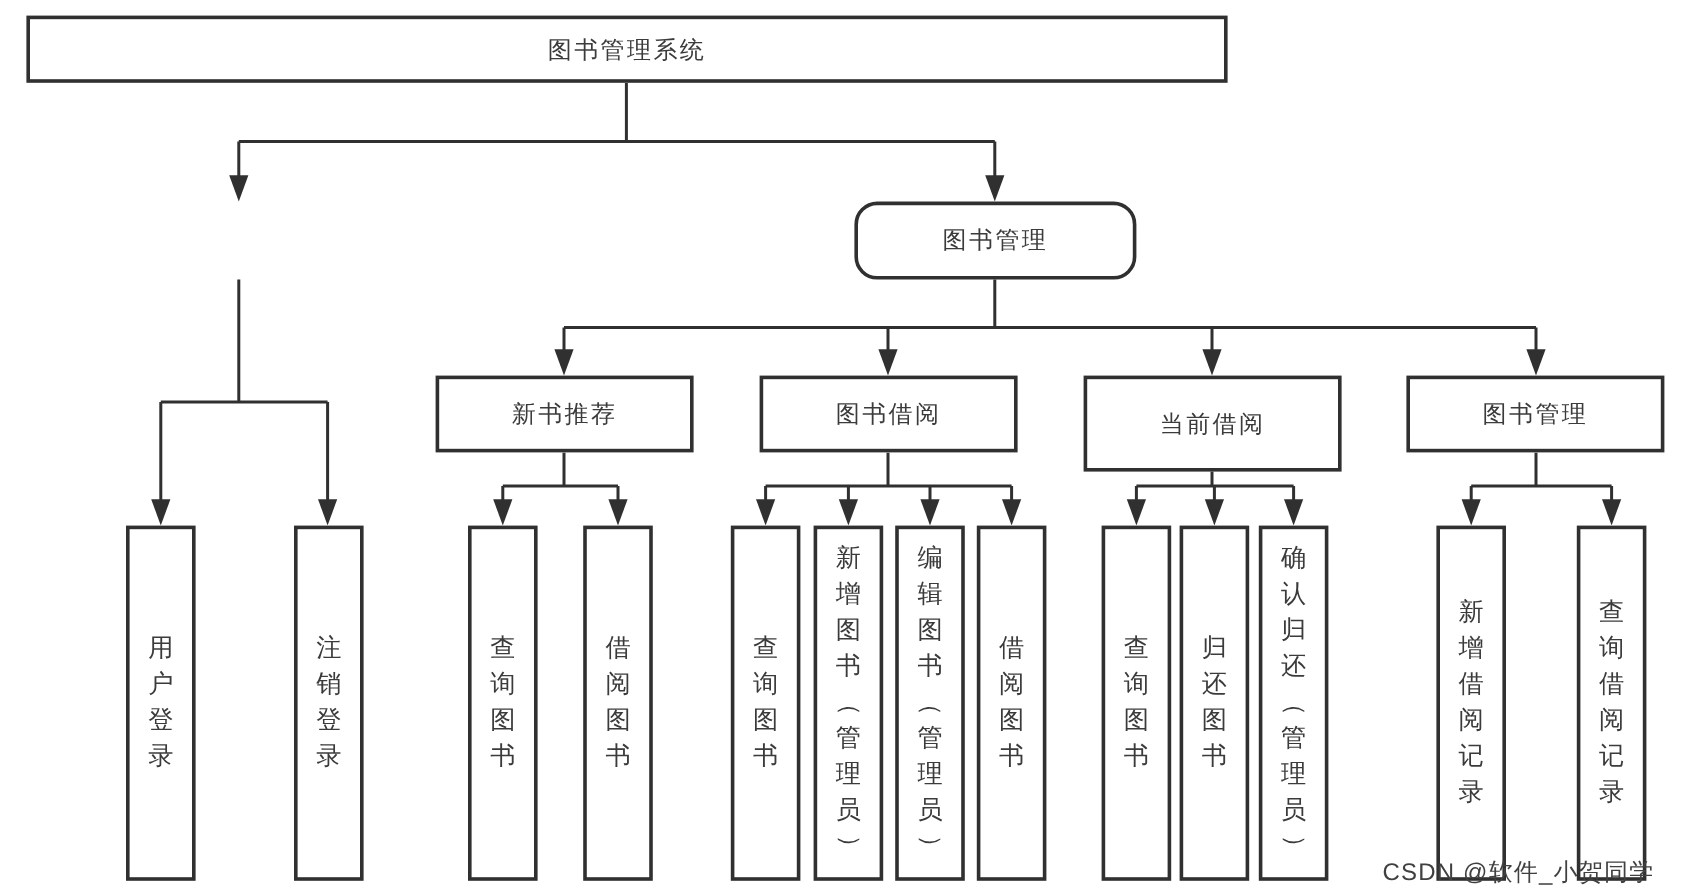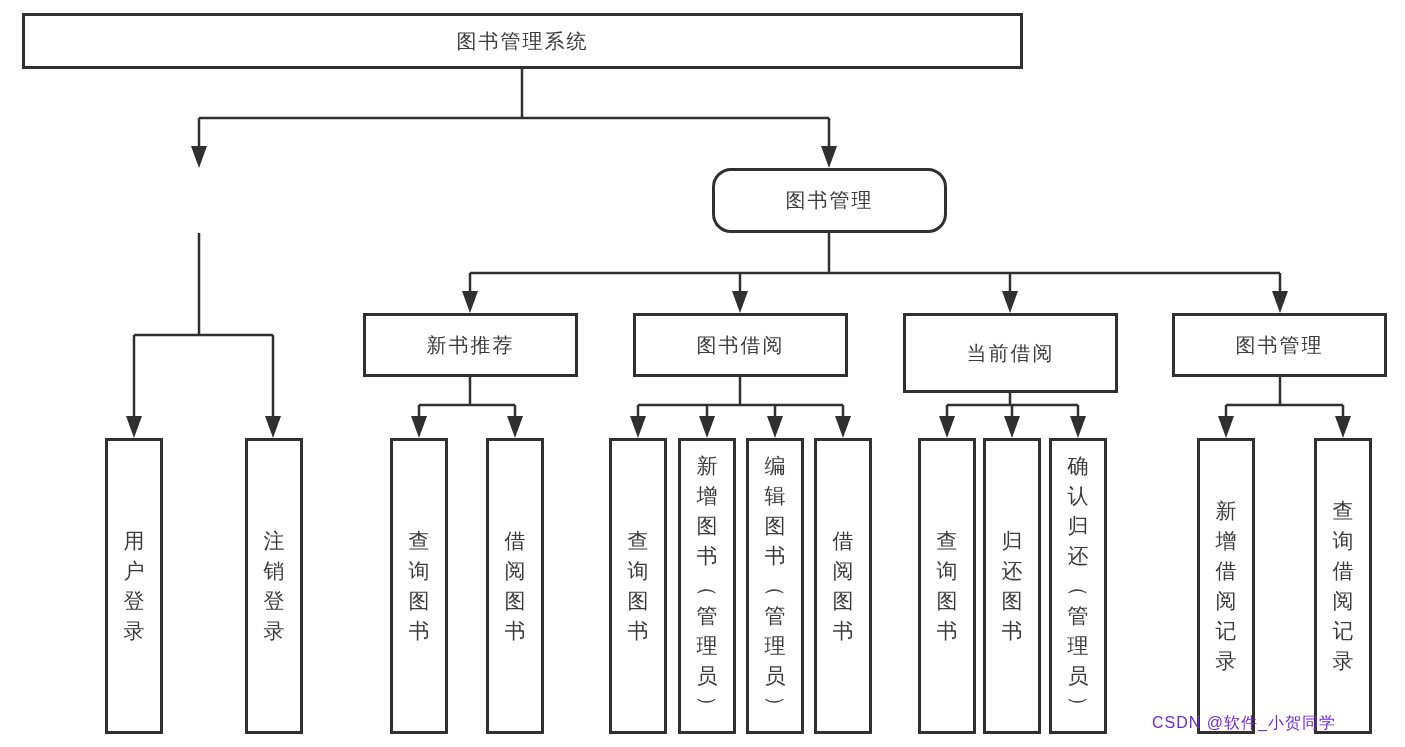--- a/index.html
+++ b/index.html
@@ -24,21 +24,21 @@
   }
   .h-node{font-size:20px;letter-spacing:2px;font-weight:400;text-align:center;}
   .v-label{display:flex;flex-direction:column;align-items:center;}
   .v-ch{
     display:block;height:30px;line-height:30px;
     font-size:21px;text-align:center;color:#3b3b3b;
   }
   .v-rot{transform:rotate(90deg);}
   .watermark{
     position:absolute;left:1152px;top:713px;
-    font-size:16px;color:#6d28d9;
+    font-size:20px;color:#404040;
     letter-spacing:1px;white-space:nowrap;
     z-index:3;
   }
   
   .box-root{left:22px;top:13px;width:1001px;height:56px;}
   .box-user-login{left:82px;top:168px;width:235px;height:65px;}
   .box-book-mgmt{left:712px;top:168px;width:235px;height:65px;border-radius:19px;}
   .box-new-book{left:363px;top:313px;width:215px;height:64px;}
   .box-book-borrow{left:633px;top:313px;width:215px;height:64px;}
   .box-current-borrow{left:903px;top:313px;width:215px;height:80px;}

